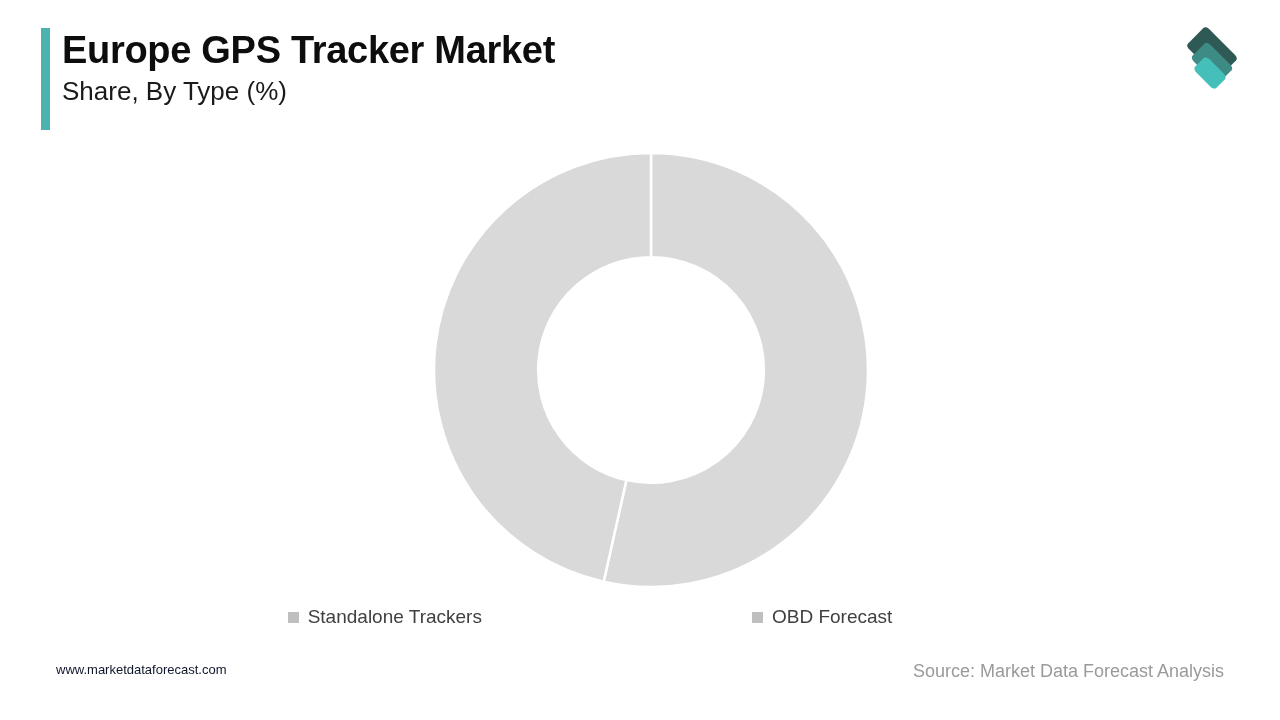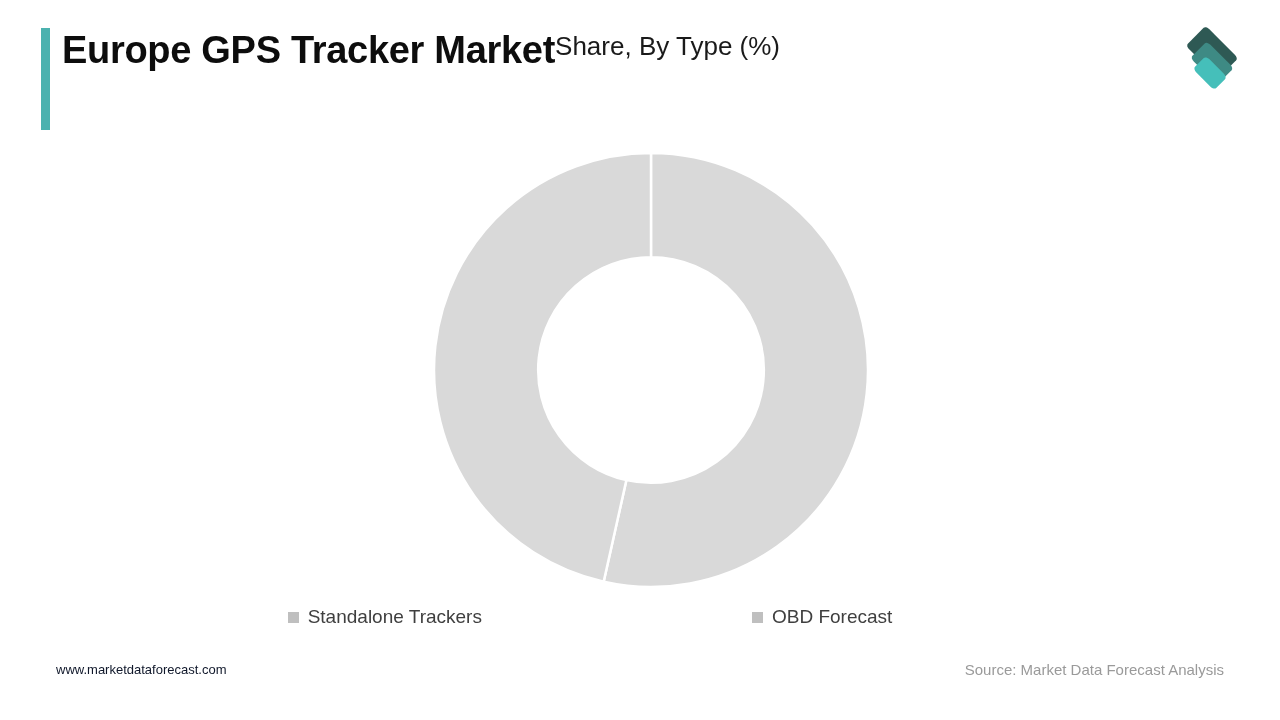--- a/index.html
+++ b/index.html
@@ -26,21 +26,21 @@
   }
   .accent-bar {
     width: 9px;
     height: 102px;
     background: #4BB2AF;
     flex: 0 0 auto;
   }
   .title-block {
     padding-left: 12px;
     display: flex;
-    flex-direction: row;
+    flex-direction: column;
     justify-content: flex-start;
   }
   .title-main {
     font-size: 38px;
     font-weight: bold;
     color: #0d0d0d;
     line-height: 1.18;
     letter-spacing: -0.3px;
     white-space: nowrap;
   }
@@ -111,21 +111,21 @@
     left: 56px;
     top: 662px;
     font-size: 13px;
     color: #0f172a;
     white-space: nowrap;
   }
   .footer-right {
     position: absolute;
     right: 56px;
     top: 661px;
-    font-size: 15px;
+    font-size: 18px;
     color: #9a9a9a;
     white-space: nowrap;
   }
 </style>
 </head>
 <body>
 
 <div class="header">
   <div class="accent-bar"></div>
   <div class="title-block">

